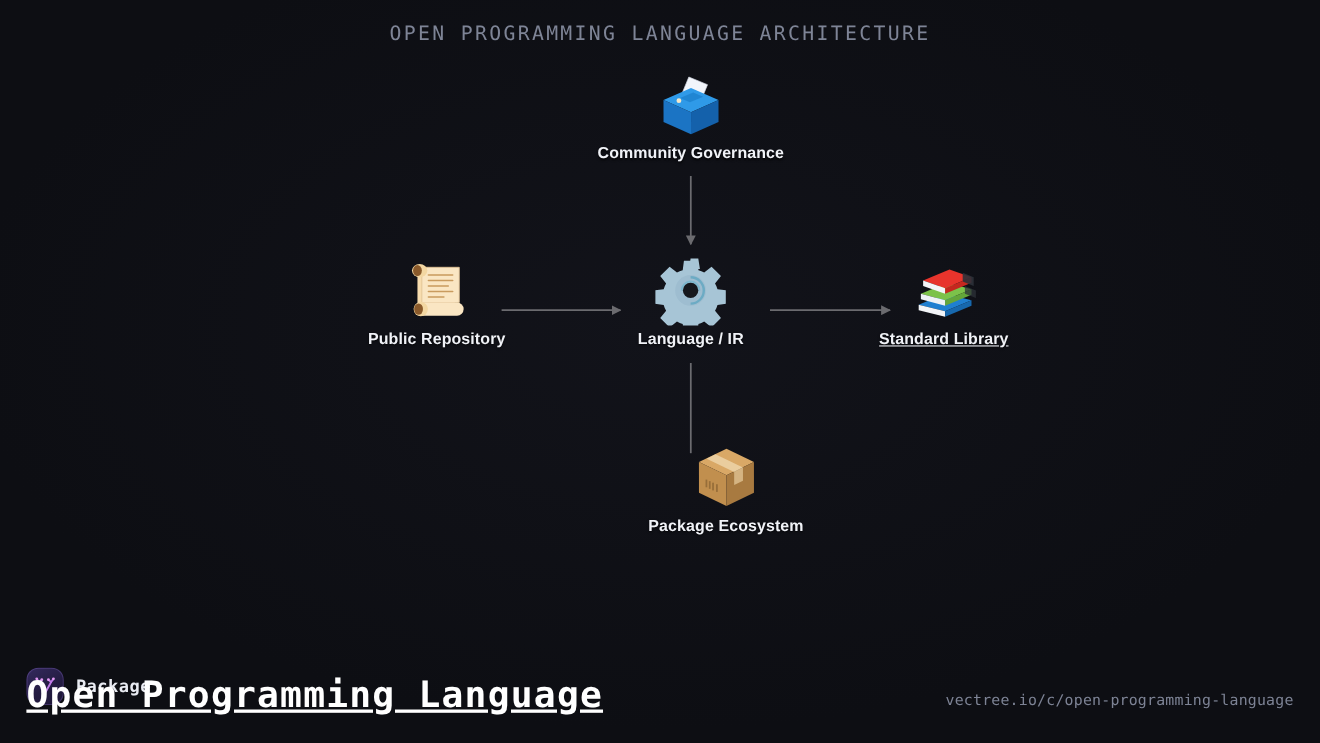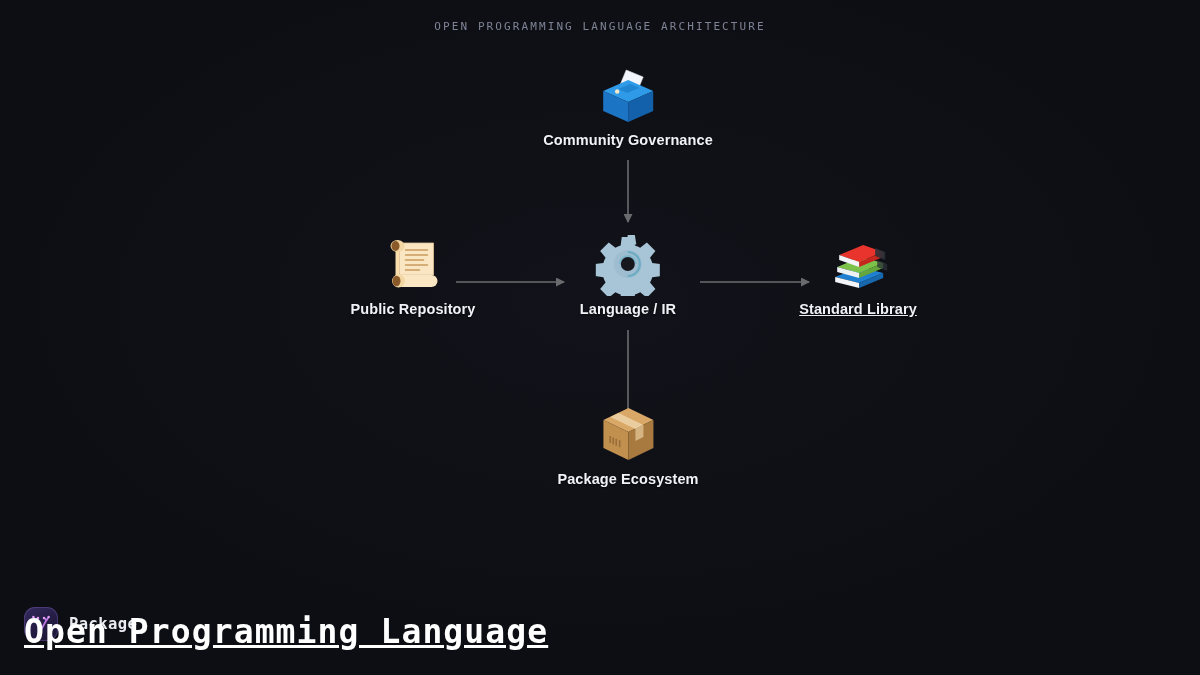--- a/index.html
+++ b/index.html
@@ -22,21 +22,21 @@
     background:
       radial-gradient(ellipse 900px 520px at 600px 300px, #12131a 0%, #0d0e13 70%);
   }
 
   
   .eyebrow {
     position:absolute;
     top:20px; left:0; width:1200px;
     text-align:center;
     font-family:"DejaVu Sans Mono","Liberation Mono", monospace;
-    font-size:11px;
+    font-size:18px;
     letter-spacing:2.1px;
     color:#7e8496;
     white-space:nowrap;
   }
 
   
   #diagram {
     position:absolute;
     left:0; top:0; width:1200px; height:540px;margin-left:28px;
   }
@@ -153,21 +153,21 @@
 
           <path d="M5 27 L30 38 L30 58 L5 47 Z" fill="#1b74c4"></path>
 
           <path d="M55 27 L55 47 L30 58 L30 38 Z" fill="#1461ab"></path>
           <circle cx="19" cy="27.5" r="2.2" fill="#f6e8c8"></circle>
         </svg>
       </div>
       <div class="node-label">Community Governance</div>
     </div>
 
-    <div class="node" style="left:385px; top:231px;">
+    <div class="node" style="left:369px; top:231px;">
       <div class="node-icon">
         <svg width="62" height="62" viewBox="0 0 62 62">
           <path d="M14 12 H48 V44 H14 Z" fill="#f7dcae"></path>
           <path d="M18 10 H52 V42 H18 Z" fill="#fae6c3" stroke="#e0c395" stroke-width="0.8"></path>
           <g stroke="#c99b5e" stroke-width="1.5" stroke-linecap="round">
             <line x1="24" y1="17" x2="46" y2="17"></line>
             <line x1="24" y1="22" x2="46" y2="22"></line>
             <line x1="24" y1="27" x2="42" y2="27"></line>
             <line x1="24" y1="32" x2="46" y2="32"></line>
             <line x1="24" y1="37" x2="38" y2="37"></line>
@@ -217,21 +217,21 @@
           <path d="M14 22 L34 29 L34 34 L14 27 Z" fill="#f3f5f8"></path>
           <path d="M34 29 L58 19 L58 24 L34 34 Z" fill="#c5271f"></path>
 
           <path d="M50 15 L60 19 L60 27 L50 23 Z" fill="#2c3138" opacity="0.9"></path>
           <path d="M52 27 L62 31 L62 38 L52 34 Z" fill="#2c3138" opacity="0.75"></path>
         </svg>
       </div>
       <div class="node-label">Standard Library</div>
     </div>
 
-    <div class="node" style="left:600px; top:401px;">
+    <div class="node" style="left:632px; top:401px;">
       <div class="node-icon">
         <svg width="62" height="62" viewBox="0 0 62 62">
 
           <path d="M31 5 L56 17 L31 29 L6 17 Z" fill="#d9a866"></path>
 
           <path d="M6 17 L31 29 L31 57 L6 45 Z" fill="#c18f4e"></path>
 
           <path d="M56 17 L56 45 L31 57 L31 29 Z" fill="#a87a40"></path>
 
           <path d="M21 10 L46 22 L38 26 L13 14 Z" fill="#ecd3a8" opacity="0.85"></path>
@@ -269,16 +269,17 @@
             <circle cx="18.6" cy="4.1" r="1.25"></circle>
             <circle cx="14.0" cy="4.9" r="1.25"></circle>
           </g>
         </svg>
       </div>
       <div class="brand-name">Package</div>
     </div>
 
     <div class="headline">Open Programming Language</div>
 
+    <div class="url">vectree.io/c/open-programming-language</div>
 
   </div>
 
 </div>
 
 </body></html>

